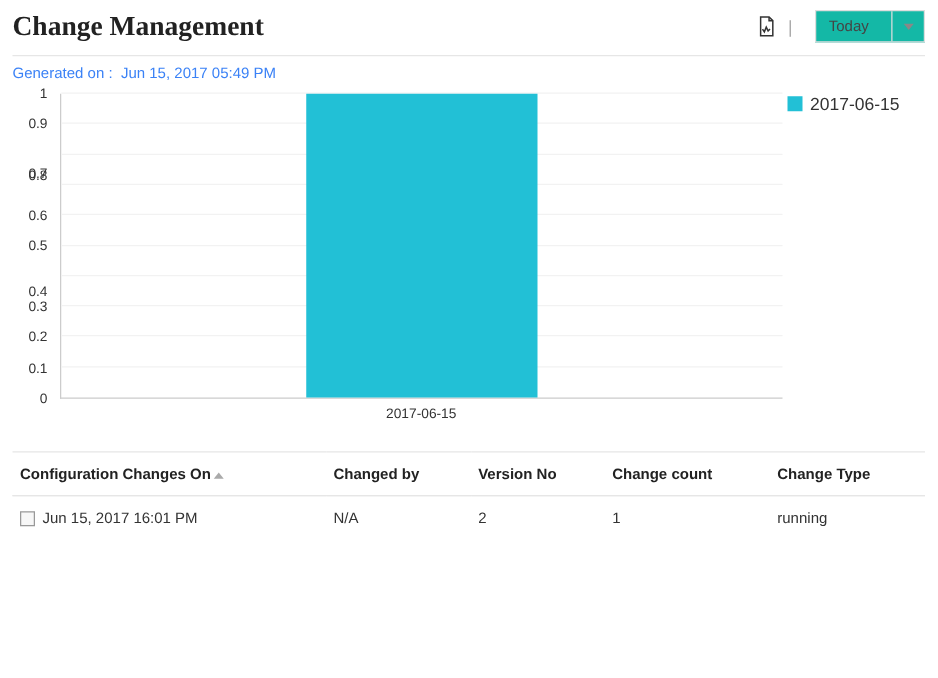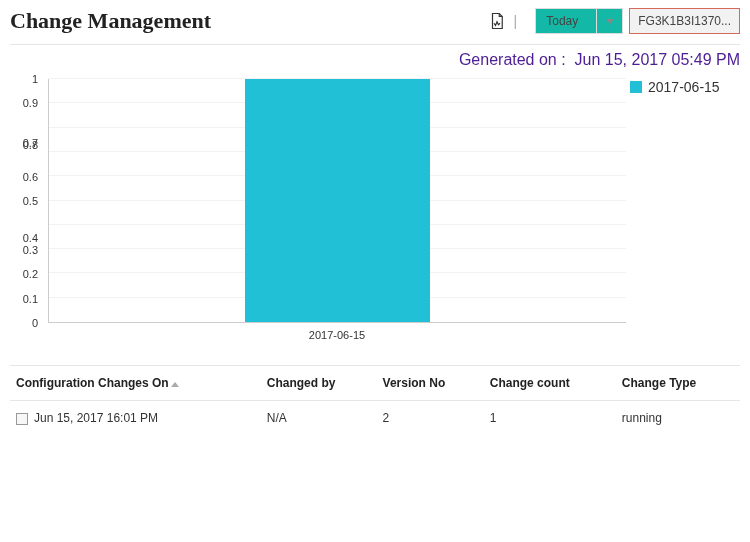--- a/index.html
+++ b/index.html
@@ -107,24 +107,23 @@
       background: #1f8a7a;
     }
     .tab-label-inner {
       display: inline-block;
     }
     .tab-highlight {
       border: 1px solid #d66a5a;
       padding: 4px 10px;
     }
     .generated {
-      font-size: 16px;
-      color: #4c1d95;
+      font-size: 12px;
+      color: #3b82f6;
       padding: 6px 10px 2px 10px;
-      text-align: right;
     }
     .chart-wrap {
       display: flex;
       padding: 4px 10px 0 10px;
     }
     .chart-area {
       flex: 1;
       position: relative;
       height: 270px;
     }
@@ -236,21 +235,20 @@
         <path d="M8 15l2 3 2-5 2 4 2-2"></path>
       </svg>
     </span>
     <span class="pipe">|</span>
     <div class="dropdown">
       <span class="dd-label">Today</span>
       <span class="dd-caret-box">
           <span class="caret"></span>
         </span>
     </div>
-    <div class="device-box">FG3K1B3I1370...</div>
   </div>
 </div>
 
 <div class="tabs-wrap">
   <div class="tabs">
   </div>
 </div>
 
 <div class="generated">
   <span>Generated on :</span>&nbsp;&nbsp;<span>Jun 15, 2017 05:49 PM</span>

